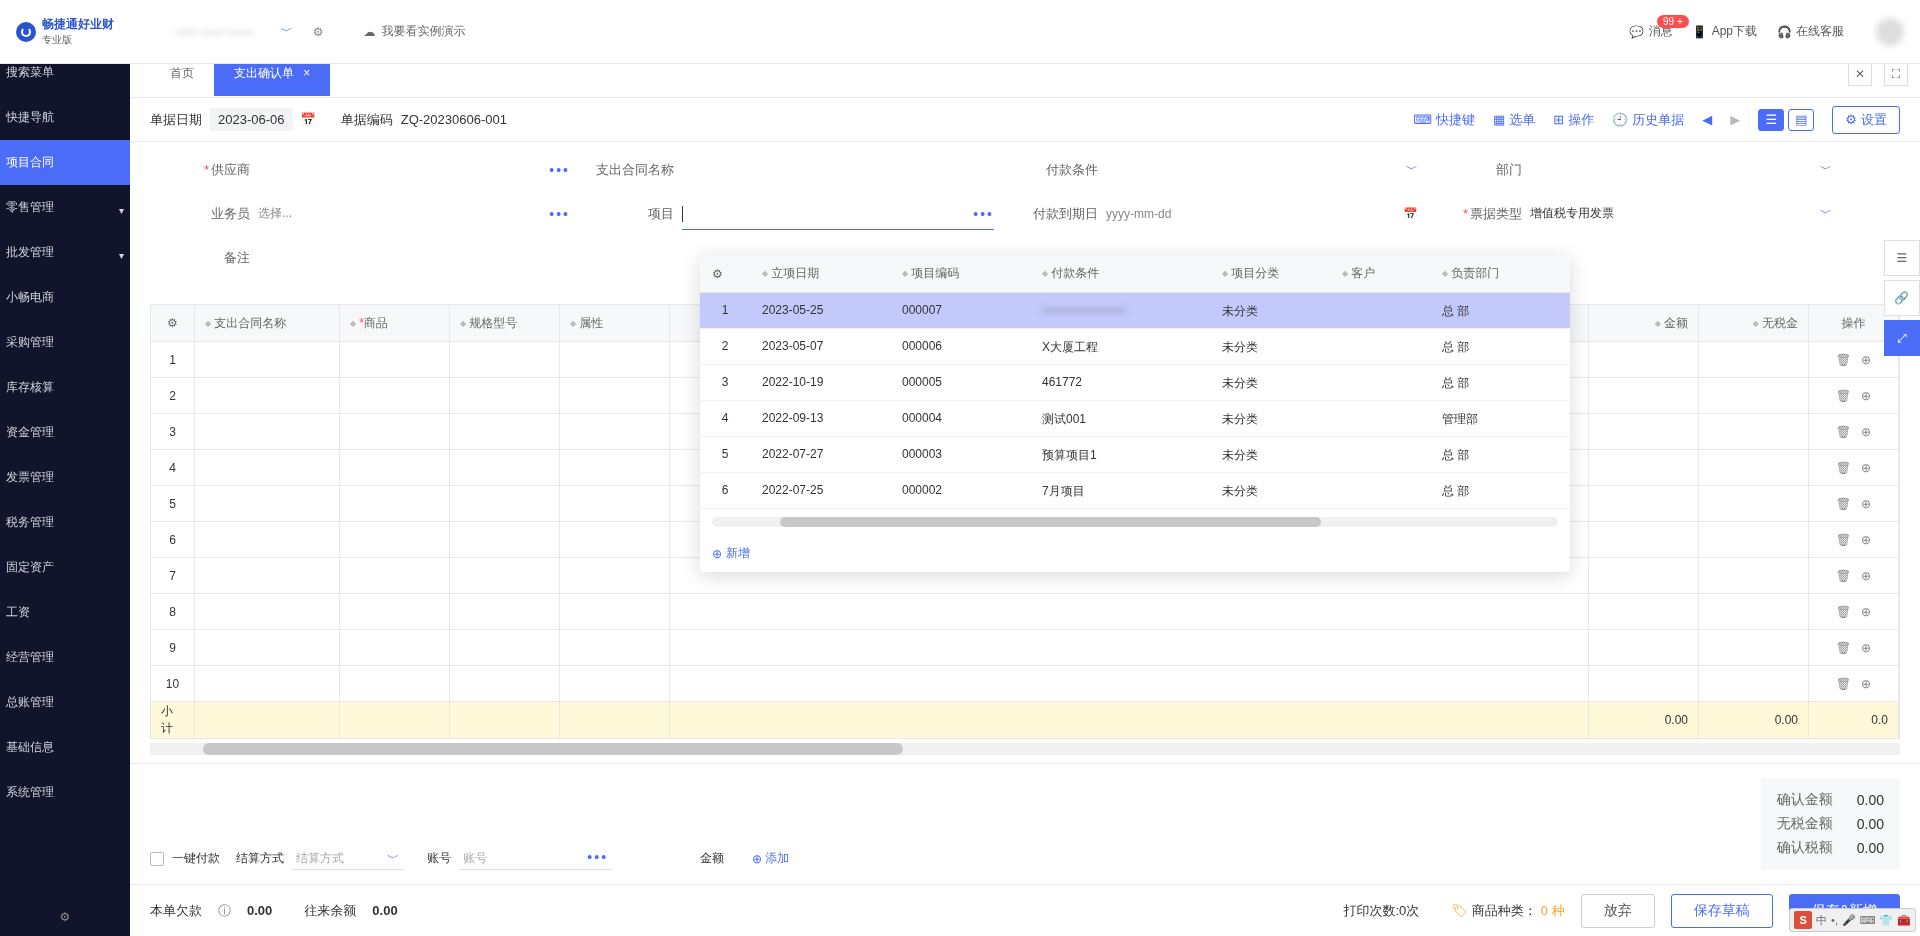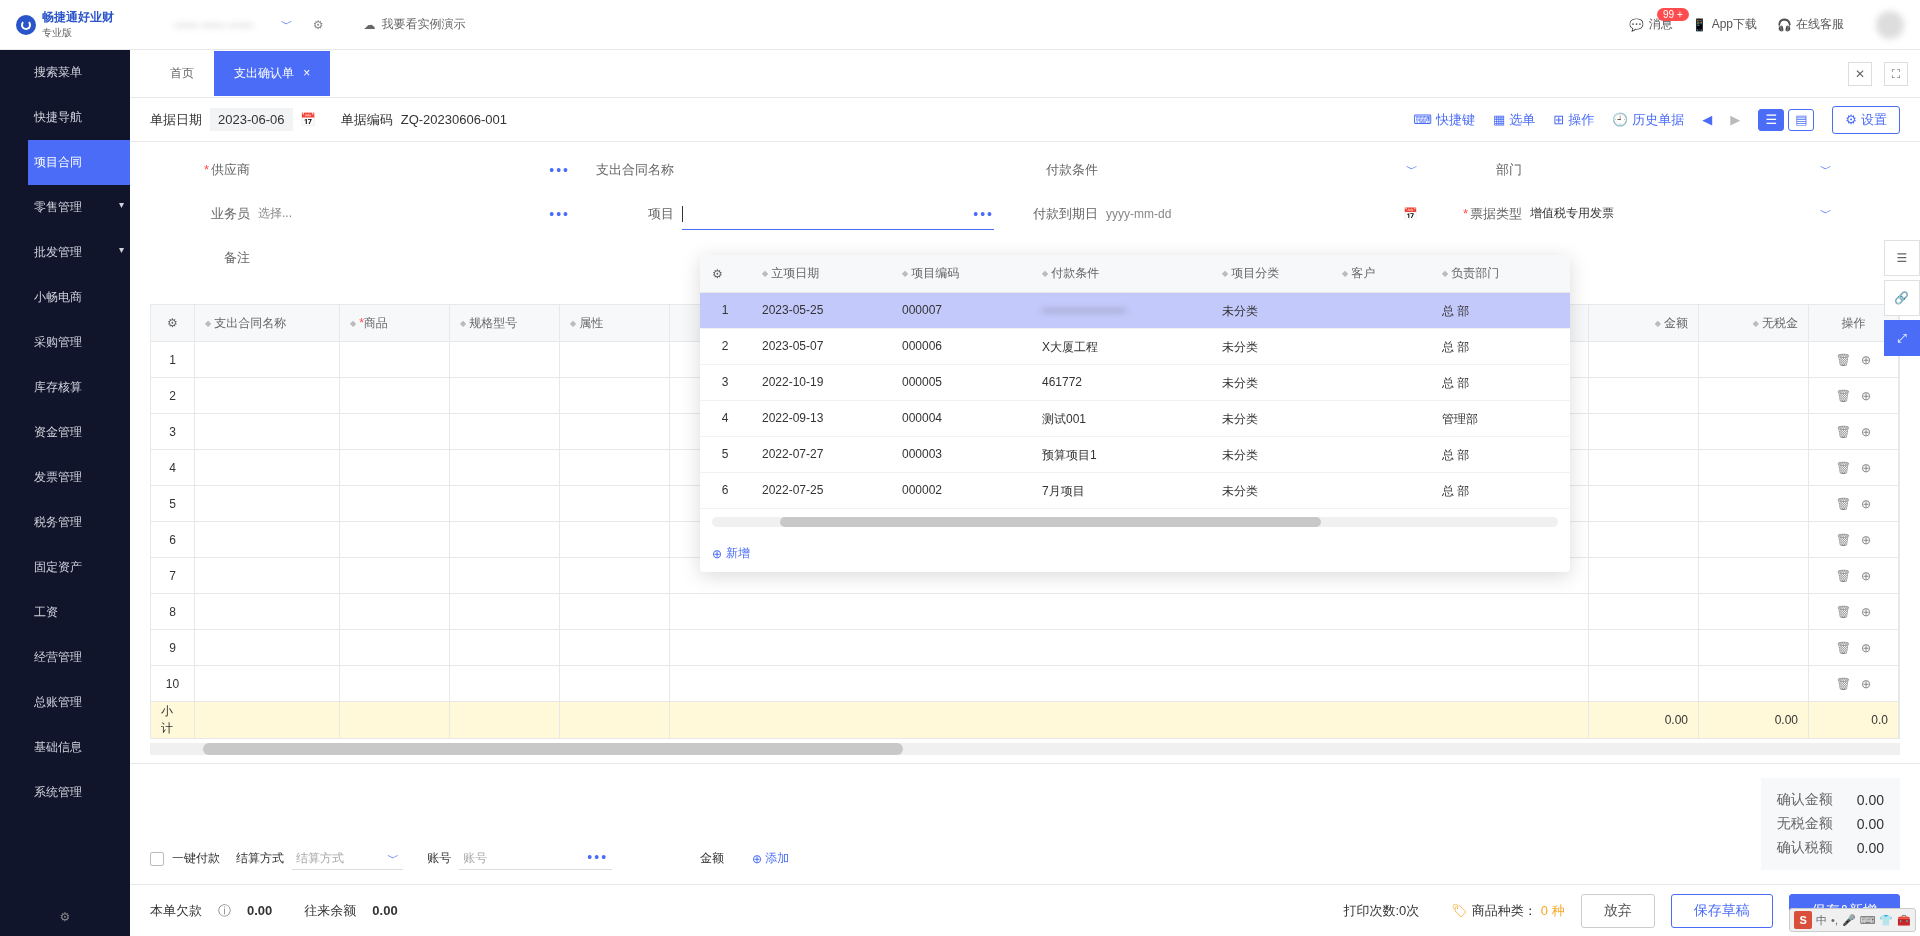--- a/index.html
+++ b/index.html
@@ -1,37 +1,37 @@
 <!DOCTYPE html>
 <html><head>
 <meta charset="utf-8">
 <style>
 * { margin: 0; padding: 0; box-sizing: border-box; font-family: "Microsoft YaHei", sans-serif; }
 body { background: #fff; color: #333; font-size: 12px; overflow: hidden; }
 .app { display: flex; height: 936px; width: 1920px; }
 
 
-.topbar { position: fixed; top: 0; left: 0; right: 0; height: 50px; background: #fff; border-bottom: 1px solid #e8e8e8; display: flex; align-items: center; padding: 0 16px; z-index: 100; gap: 8px; }
+.topbar { position: fixed; top: 0; left: 0; right: 0; height: 64px; background: #fff; border-bottom: 1px solid #e8e8e8; display: flex; align-items: center; padding: 0 16px; z-index: 100; gap: 8px; }
 .logo { display: flex; align-items: center; gap: 6px; width: 130px; color: #2a54c9; font-weight: bold; }
 .logo-icon { width: 20px; height: 20px; background: #2a54c9; border-radius: 50%; position: relative; }
 .logo-icon::after { content: ""; position: absolute; inset: 5px; border: 2px solid #fff; border-radius: 50%; border-top-color: transparent; }
 .logo-sub { font-size: 10px; color: #666; font-weight: normal; display: block; }
 .org-selector { display: flex; align-items: center; gap: 12px; margin-left: 20px; color: #888; filter: blur(3px); }
 .org-chev { color: #4a6cf7; margin-left: 20px; }
 .gear-top { color: #888; margin-left: 12px; cursor: pointer; }
 .top-demo { display: flex; align-items: center; gap: 6px; margin-left: 32px; color: #666; cursor: pointer; }
 .top-spacer { flex: 1; }
 .top-actions { display: flex; align-items: center; gap: 20px; color: #555; }
 .top-action { display: flex; align-items: center; gap: 4px; cursor: pointer; position: relative; }
 .badge { position: absolute; top: -8px; right: -16px; background: #ff4d4f; color: #fff; font-size: 10px; padding: 1px 6px; border-radius: 8px; }
 .avatar { width: 28px; height: 28px; border-radius: 50%; background: #ddd; margin-left: 12px; filter: blur(3px); }
 
 
 .sidebar { width: 130px; background: #10152b; color: #d0d3dc; padding-top: 50px; display: flex; flex-direction: column; position: relative; }
-.side-item { padding: 14px 6px; cursor: pointer; display: flex; align-items: flex-start; justify-content: space-between; margin-left: 28px; }
+.side-item { padding: 14px 6px; cursor: pointer; display: flex; align-items: flex-end; justify-content: space-between; }
 .side-item.active { background: #4a6cf7; color: #fff; }
 .side-chev { font-size: 10px; }
 .side-gear { position: absolute; bottom: 0; left: 0; right: 0; text-align: center; padding: 12px; color: #888; }
 
 
 .main { flex: 1; display: flex; flex-direction: column; padding-top: 50px; position: relative; }
 
 
 .tabs { height: 48px; border-bottom: 1px solid #e8e8e8; display: flex; align-items: center; padding: 0 20px; position: relative; }
 .tab { padding: 14px 20px; cursor: pointer; color: #666; }

